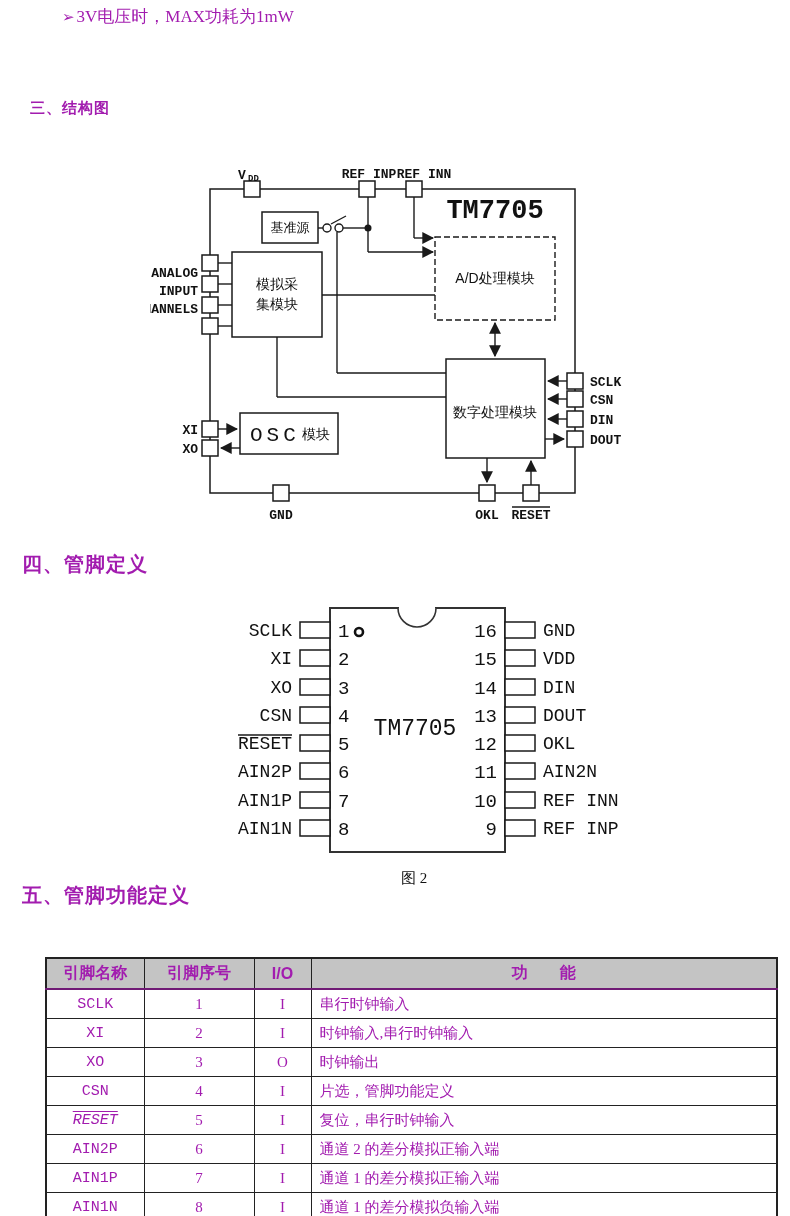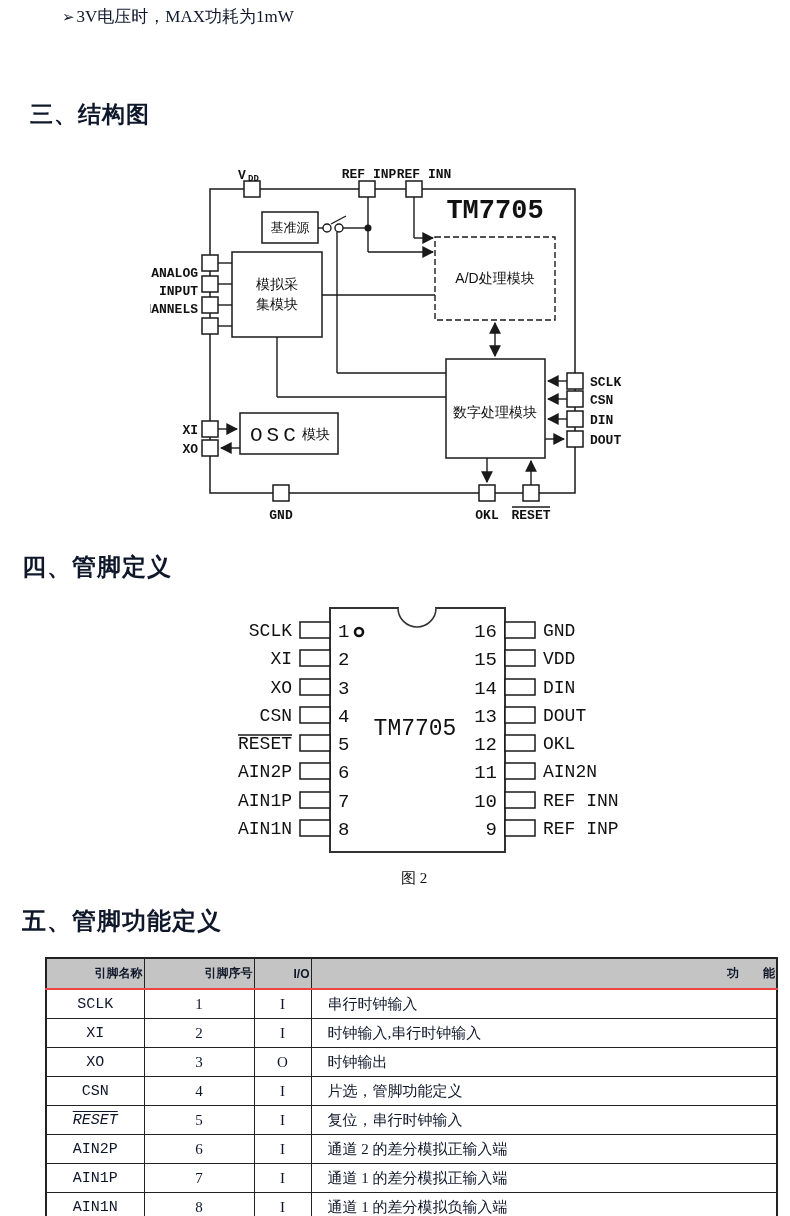--- a/index.html
+++ b/index.html
@@ -1,22 +1,22 @@
 <!DOCTYPE html>
 <html><head>
 <meta charset="utf-8">
 <style>
   html,body{margin:0;padding:0;background:#fff;}
   #page{position:relative;width:790px;height:1216px;background:#ffffff;overflow:hidden;
-        font-family:"Liberation Serif","DejaVu Serif",serif;color:#0f172a;}
+        font-family:"Liberation Serif","DejaVu Serif",serif;color:#a21caf;}
   .abs{position:absolute;}
   .bullet-line{height:27px;line-height:27px;font-size:17px;white-space:nowrap;}
   .bullet-glyph{margin-right:2px;font-family:"DejaVu Sans",sans-serif;font-size:15px;}
   .sec-head{font-family:"Liberation Sans","DejaVu Sans",sans-serif;font-weight:bold;
-            font-size:24px;white-space:nowrap;letter-spacing:1px;}
+            font-size:20px;white-space:nowrap;letter-spacing:1px;}
   
   text{fill:#111;}
   .cn{font-family:"Liberation Sans","DejaVu Sans",sans-serif;font-size:14px;}
   .cn-s{font-family:"Liberation Sans","DejaVu Sans",sans-serif;font-size:13px;}
   .dlab{font-family:"Liberation Mono","DejaVu Sans Mono",monospace;font-size:13px;font-weight:bold;}
   .dsub{font-family:"Liberation Mono","DejaVu Sans Mono",monospace;font-size:9px;font-weight:bold;}
   .big-title{font-family:"Liberation Mono","DejaVu Sans Mono",monospace;font-size:27px;font-weight:bold;}
   .osc-big{font-family:"Liberation Mono","DejaVu Sans Mono",monospace;font-size:21px;letter-spacing:4px;}
   .pnum{font-family:"Liberation Mono","DejaVu Sans Mono",monospace;font-size:19px;}
   .plab{font-family:"Liberation Mono","DejaVu Sans Mono",monospace;font-size:18px;}
@@ -25,40 +25,40 @@
   line,rect.box,path.wire{stroke:#1a1a1a;}
   .wireline{stroke:#1a1a1a;stroke-width:1.4;fill:none;}
   .boxrect{fill:#ffffff;stroke:#1a1a1a;stroke-width:1.5;}
   .dashrect{fill:#ffffff;stroke:#1a1a1a;stroke-width:1.4;stroke-dasharray:6 3;}
   .pinsq{fill:#ffffff;stroke:#1a1a1a;stroke-width:1.5;}
   .stub{fill:#ffffff;stroke:#1a1a1a;stroke-width:1.5;}
   
   table.pintable{border-collapse:collapse;table-layout:fixed;width:731px;
                  font-family:"Liberation Serif","DejaVu Serif",serif;}
   table.pintable th, table.pintable td{border:1px solid #222;overflow:hidden;white-space:nowrap;}
-  table.pintable th{background:#c4c4c4;height:27px;font-size:12px;
+  table.pintable th{background:#c4c4c4;height:27px;font-size:16px;
                     font-family:"Liberation Sans","DejaVu Sans",sans-serif;
-                    border-bottom:2px solid #ef4444;text-align:right;}
+                    border-bottom:2px solid #701a75;}
   table.pintable{border:2px solid #222;}
   table.pintable td{height:26px;font-size:15px;}
   td.cname{text-align:center;font-family:"Liberation Mono","DejaVu Sans Mono",monospace;font-size:14px;}
   td.cnum,td.cio{text-align:center;}
-  td.cfunc{text-align:left;padding-left:16px;}
+  td.cfunc{text-align:left;padding-left:8px;}
   .ov-it{font-style:italic;text-decoration:overline;}
 </style>
 </head>
 <body>
 
 <div id="page">
 
   <div class="abs" style="left:62px;top:3px;">
     <div class="bullet-line"><span class="bullet-glyph">➢</span><span>3V电压时，MAX功耗为1mW</span></div>
   </div>
 
-  <div class="abs sec-head" style="left:30px;top:99px;font-size:23px;">三、结构图</div>
+  <div class="abs sec-head" style="left:30px;top:99px;font-size:15px;">三、结构图</div>
 
   <svg class="abs" style="left:150px;top:160px;" width="510" height="370" viewBox="0 0 510 370">
     <defs>
       <marker id="mA" viewBox="0 0 10 10" refX="9" refY="5" markerWidth="8.5" markerHeight="8.5" orient="auto-start-reverse">
         <path d="M0,0 L10,5 L0,10 z" fill="#1a1a1a"></path>
       </marker>
     </defs>
 
     <rect class="boxrect" x="60" y="29" width="365" height="304" fill="none"></rect>
 
@@ -211,21 +211,21 @@
     <text class="plab" x="313" y="126">DOUT</text>
     <text class="plab" x="313" y="154">OKL</text>
     <text class="plab" x="313" y="182">AIN2N</text>
     <text class="plab" x="313" y="211">REF INN</text>
     <text class="plab" x="313" y="239">REF INP</text>
 
     <text class="ptitle" x="185" y="140" text-anchor="middle">TM7705</text>
     <text class="pcap" x="184" y="288" text-anchor="middle">图 2</text>
   </svg>
 
-  <div class="abs sec-head" style="left:22px;top:905px;font-family:Liberation Mono, monospace;">五、管脚功能定义</div>
+  <div class="abs sec-head" style="left:22px;top:882px;font-family:Liberation Mono, monospace;">五、管脚功能定义</div>
 
   <table class="pintable abs" style="left:45px;top:957px;">
     <colgroup>
         <col style="width:98px">
         <col style="width:110px">
         <col style="width:57px">
         <col style="width:466px">
       </colgroup>
     <thead>
       <tr>

